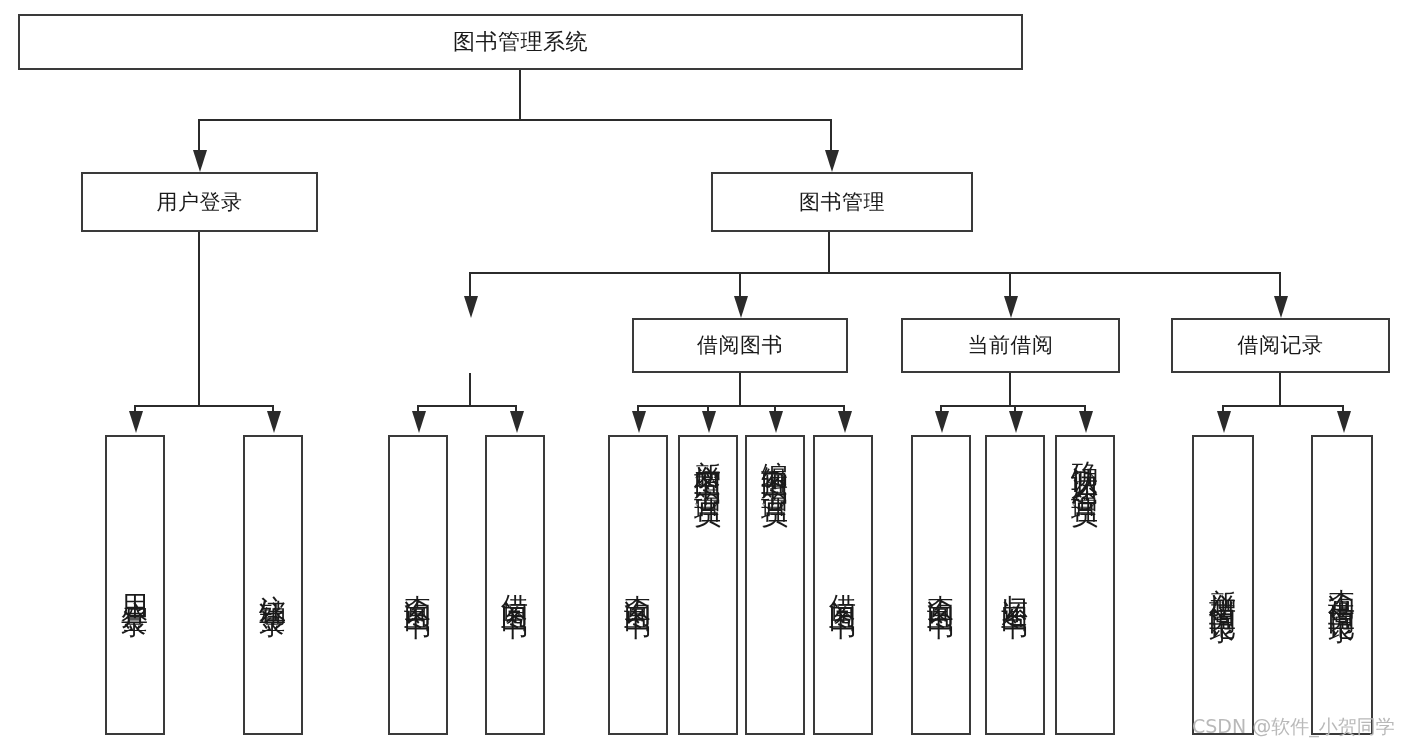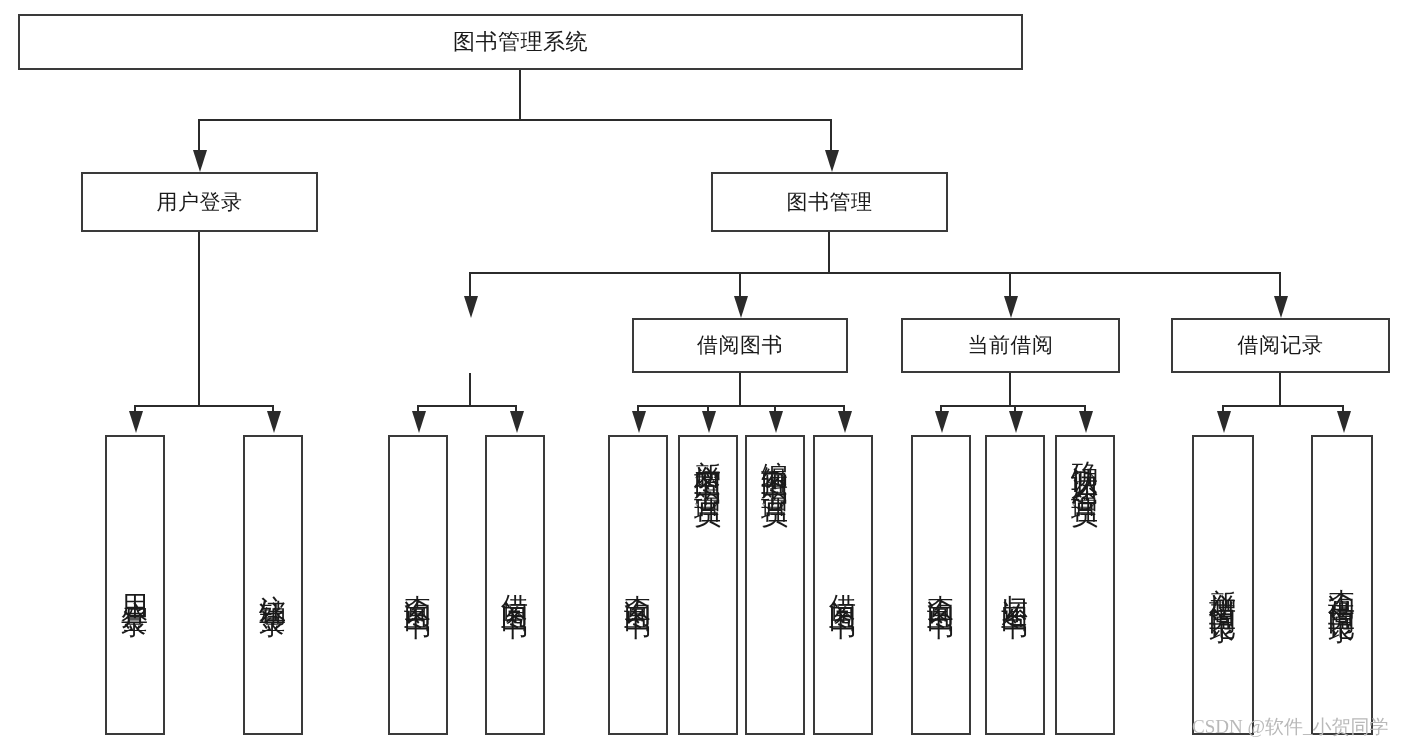--- a/index.html
+++ b/index.html
@@ -92,21 +92,21 @@
 
 <div id="canvas">
 
   <div class="node root horiz" id="n-root" style="left: 18px; top: 14px; width: 1005px; height: 56px;">
     <span class="lbl">图书管理系统</span>
   </div>
 
   <div class="node horiz" id="n-l1-0" style="left: 81px; top: 172px; width: 237px; height: 60px;">
     <span class="lbl">用户登录</span>
   </div>
-  <div class="node horiz" id="n-l1-1" style="left: 711px; top: 172px; width: 237px; height: 60px;">
+  <div class="node horiz" id="n-l1-1" style="left: 711px; top: 172px; width: 262px; height: 60px;">
     <span class="lbl">图书管理</span>
   </div>
 
   <div class="node horiz" id="n-l2-1" style="left: 632px; top: 318px; width: 216px; height: 55px;">
     <span class="lbl">借阅图书</span>
   </div>
   <div class="node horiz" id="n-l2-3" style="left: 1171px; top: 318px; width: 219px; height: 55px;">
     <span class="lbl">借阅记录</span>
   </div>
   <div class="node horiz" id="n-l2-2" style="left: 901px; top: 318px; width: 219px; height: 55px;">
@@ -201,14 +201,14 @@
       <div class="vline" style="left: 1014px; top: 405px; height: 6px;"></div>
       <div class="arrow" style="left: 1009px; top: 411px;"></div>
       <div class="vline" style="left: 1084px; top: 405px; height: 6px;"></div>
       <div class="arrow" style="left: 1079px; top: 411px;"></div>
       <div class="vline" style="left: 1222px; top: 405px; height: 6px;"></div>
       <div class="arrow" style="left: 1217px; top: 411px;"></div>
       <div class="vline" style="left: 1342px; top: 405px; height: 6px;"></div>
       <div class="arrow" style="left: 1337px; top: 411px;"></div>
     </div>
 
-  <div id="watermark" style="left: 1192px; top: 714px; font-family: Liberation Serif, serif;">CSDN @软件_小贺同学</div>
+  <div id="watermark" style="left: 1192px; top: 714px;">CSDN @软件_小贺同学</div>
 </div>
 
 </body></html>

